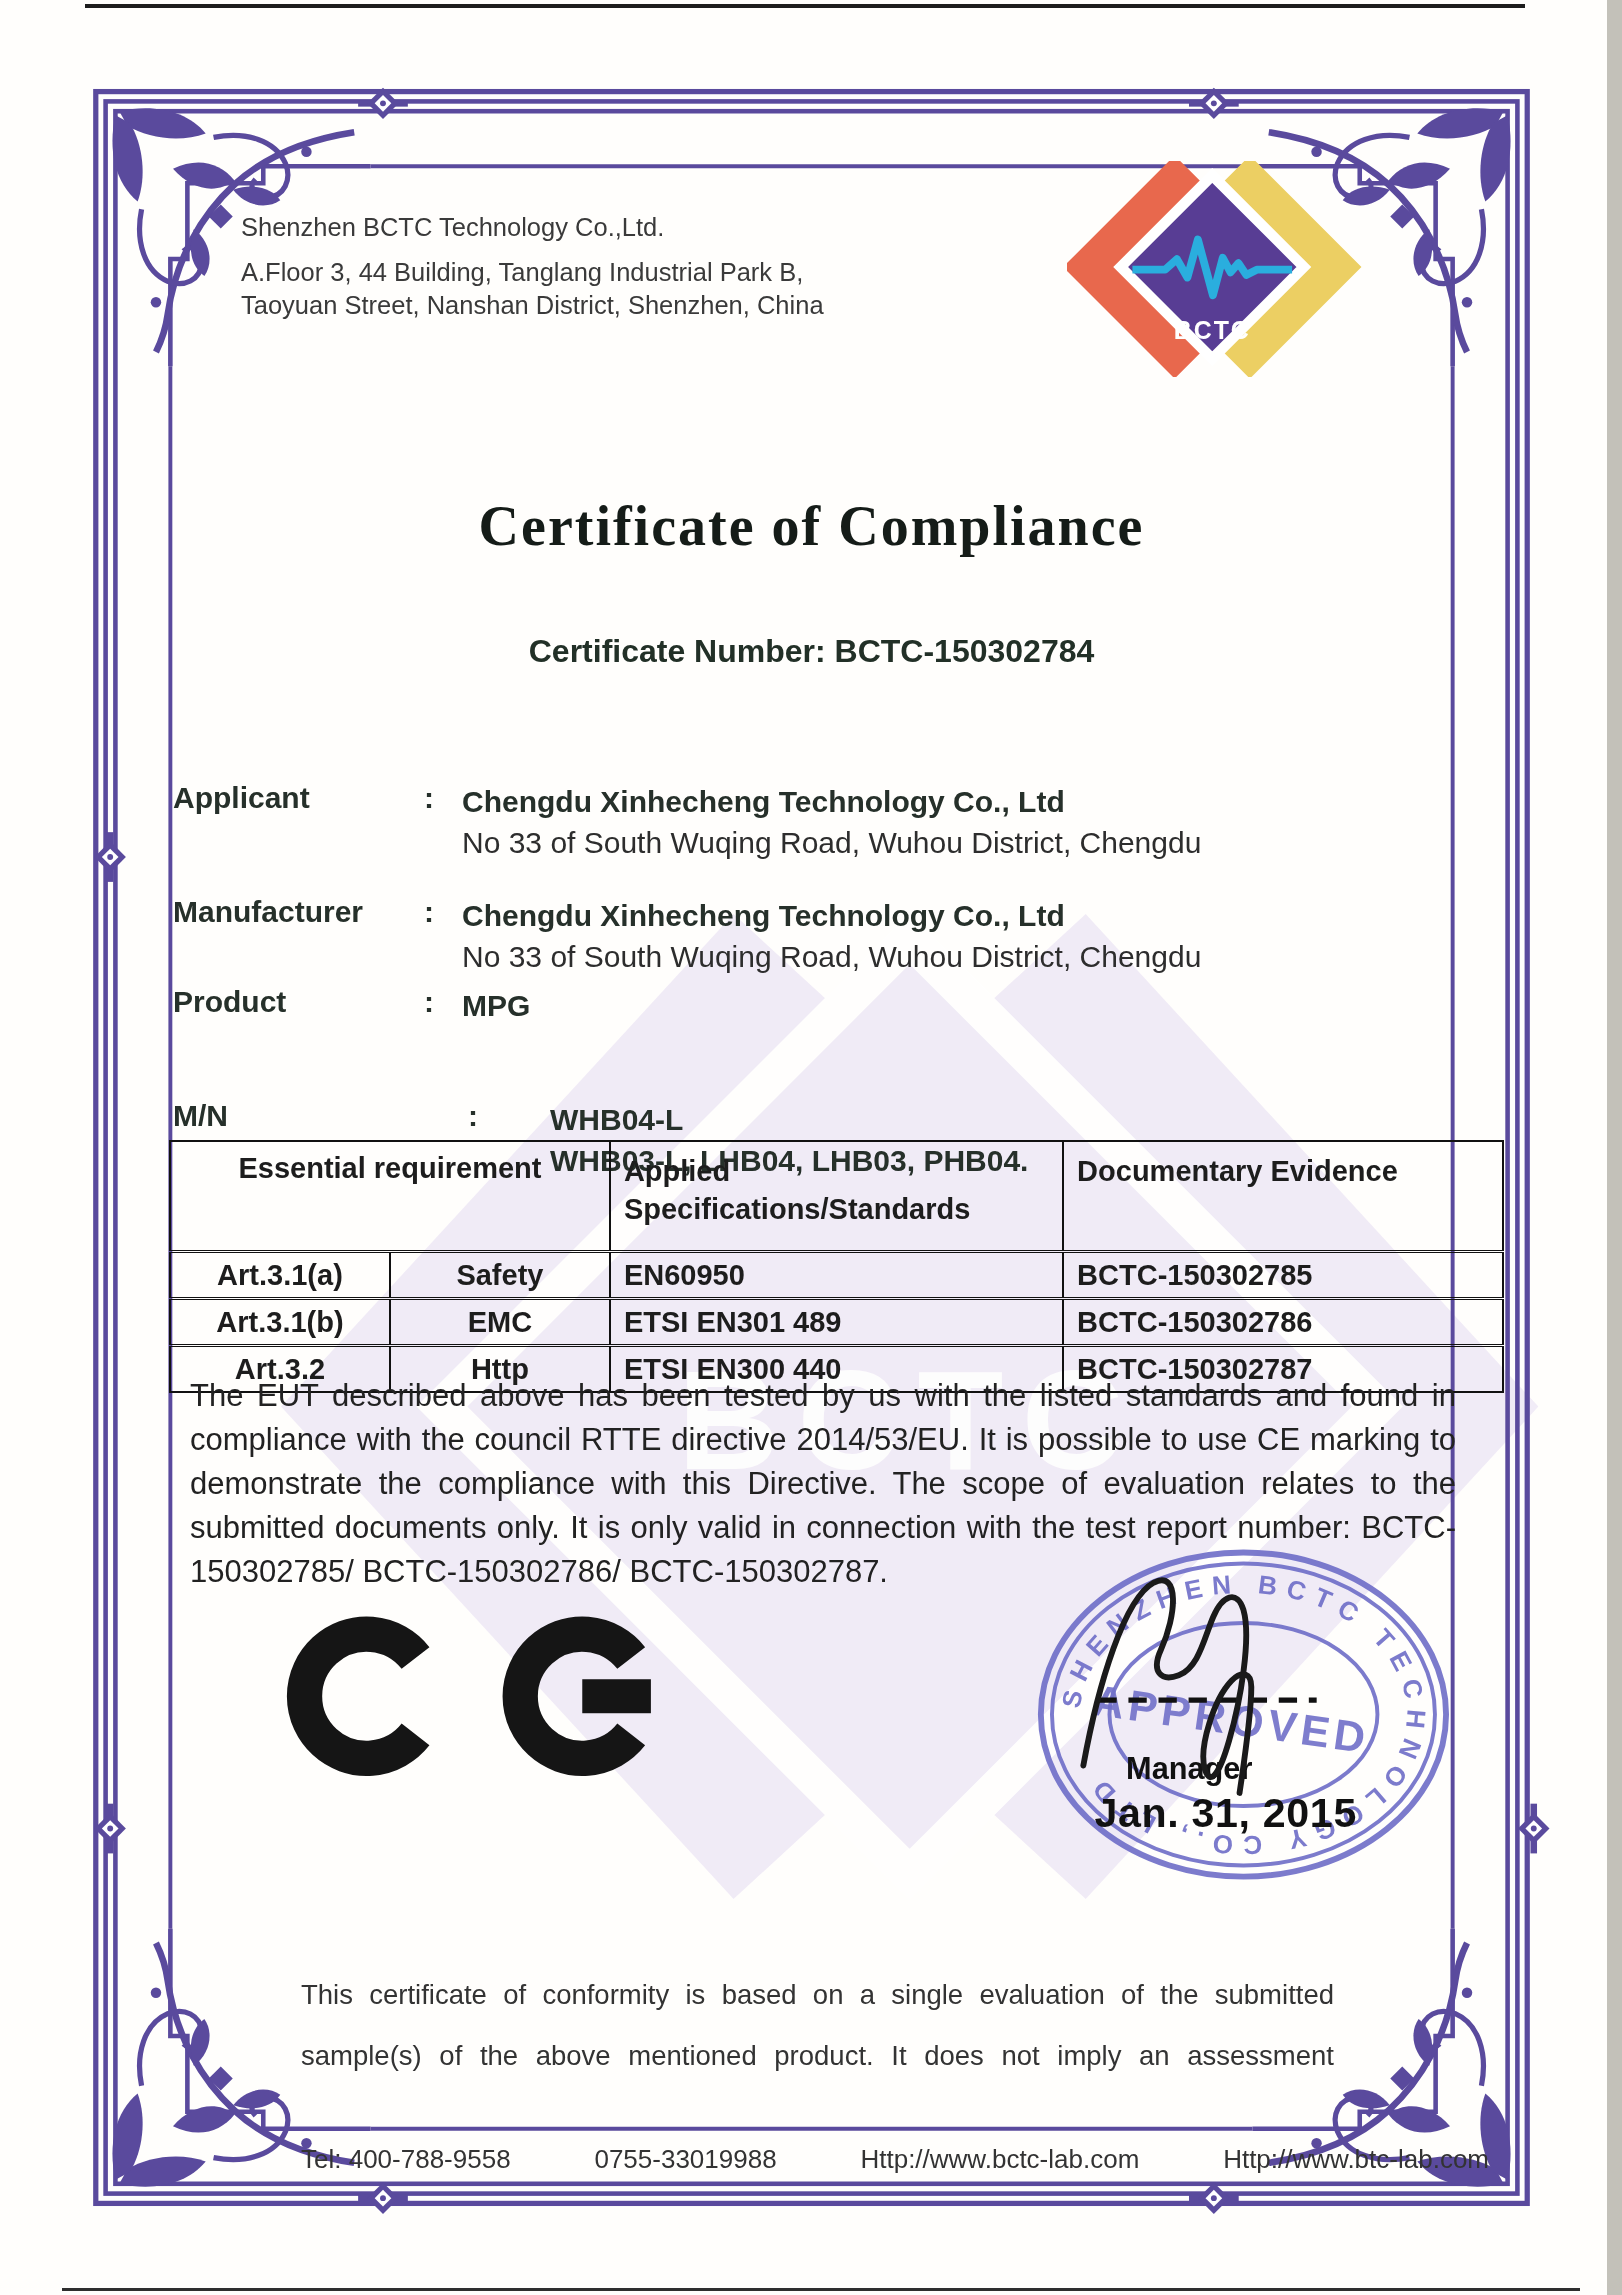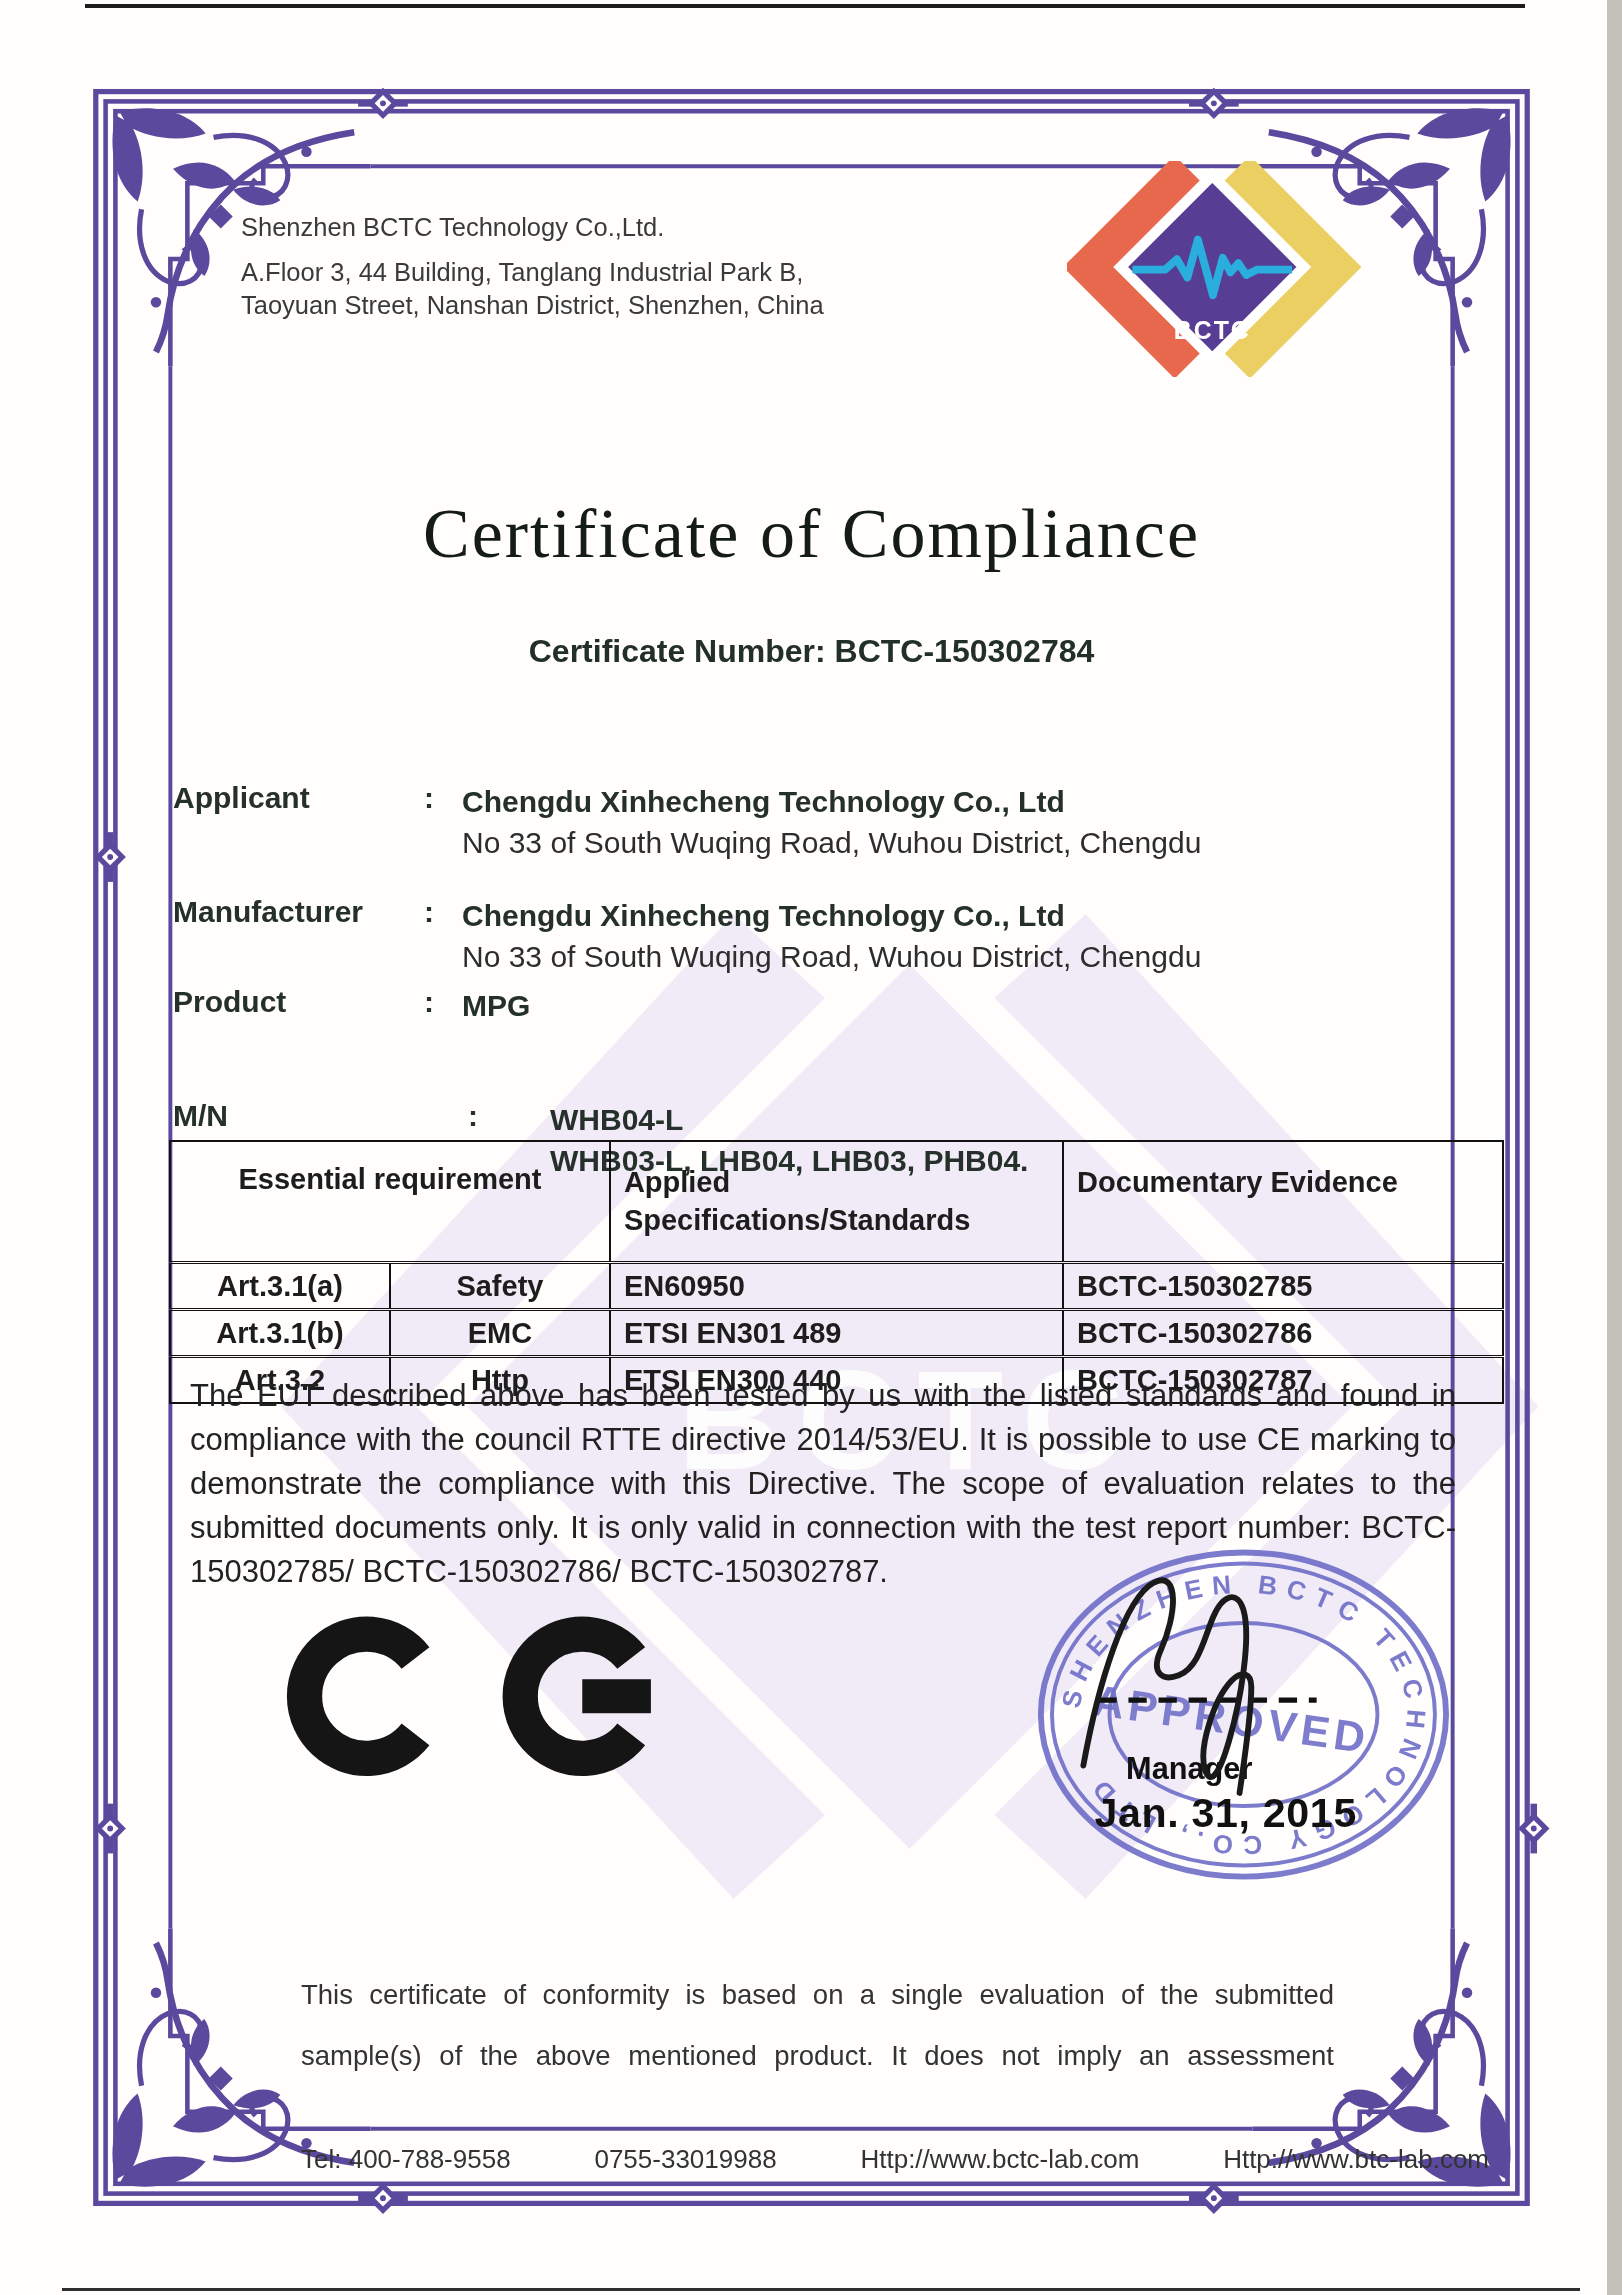--- a/index.html
+++ b/index.html
@@ -8,36 +8,36 @@
   .abs{position:absolute;}
   
   .scan-top{left:85px;top:3.9px;width:1440px;height:4.6px;background:#1d1d1d;}
   .scan-bottom{left:62px;top:2288px;width:1518px;height:3.3px;background:#2e2e2e;}
   .scan-right{left:1607px;top:0;width:15.7px;height:2295px;background:#b9b6ad;opacity:.85;}
   
   .hdr-text{left:241px;top:211px;font-size:25.5px;color:#3a3a3a;line-height:33px;}
   .hdr-company{margin-bottom:11.8px;}
   
   .title{left:0;top:494px;width:1623px;text-align:center;
-         font-family:"Liberation Serif",serif;font-weight:normal;font-size:70px;
+         font-family:"Liberation Serif",serif;font-weight:bold;font-size:56px;
          color:#151c18;letter-spacing:2px;}
   .certno{left:0;top:633px;width:1623px;text-align:center;font-size:32px;font-weight:bold;color:#223027;}
   
   .field{left:173px;width:1302px;display:flex;font-size:30px;margin-top:27px;}
   .f-label{width:251px;font-weight:bold;color:#26302a;flex:0 0 auto;}
   .f-colon{width:38px;font-weight:bold;color:#26302a;flex:0 0 auto;}
   .f-val{flex:1;line-height:41px;}
   .f-line1{font-weight:bold;color:#26302a;}
   .f-line2{color:#2d2d2d;}
   .f-line2.boldline{font-weight:bold;color:#26302a;}
   
   table.spec{position:absolute;left:169px;top:1140px;width:1335px;border-collapse:collapse;
              font-size:29px;font-weight:bold;color:#1d1d1d;table-layout:fixed;}
   table.spec th,table.spec td{border:2.6px solid #111;}
-  table.spec th{height:97px;vertical-align:top;padding-top:21px;}
+  table.spec th{height:97px;vertical-align:top;padding-top:10px;}
   table.spec td{height:42px;vertical-align:middle;border-top:3.9px double #111;}
   .c-center{text-align:center;}
   .c-left{text-align:left;padding-left:13px;}
   th.h-left{text-align:left;padding-left:13px;font-size:29px;line-height:38px;}
   
   .bodypara{left:190px;top:1374px;width:1266px;font-size:31px;line-height:44px;
             text-align:justify;text-align-last:left;color:#222;}
   
   .foot1{left:301px;top:1964px;width:1033px;font-size:27.5px;line-height:61px;color:#333;}
   .jline{text-align:justify;text-align-last:justify;}

